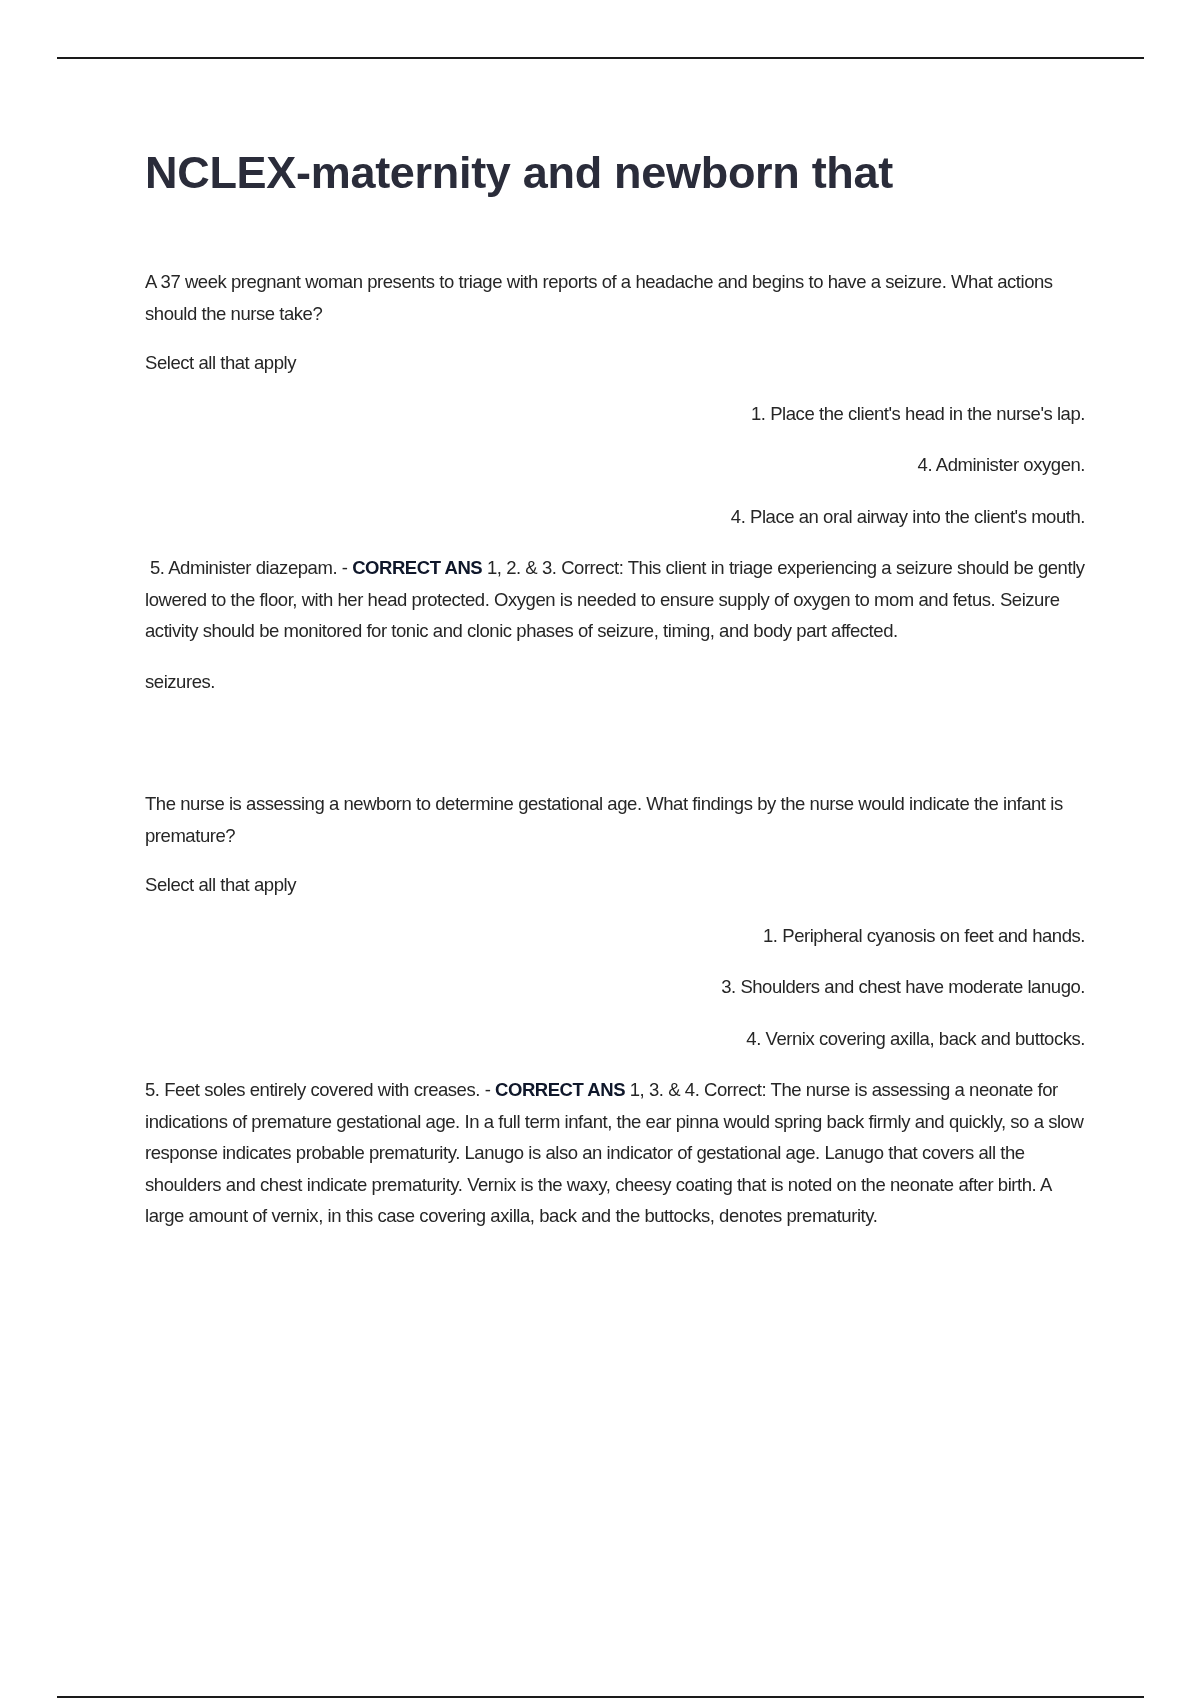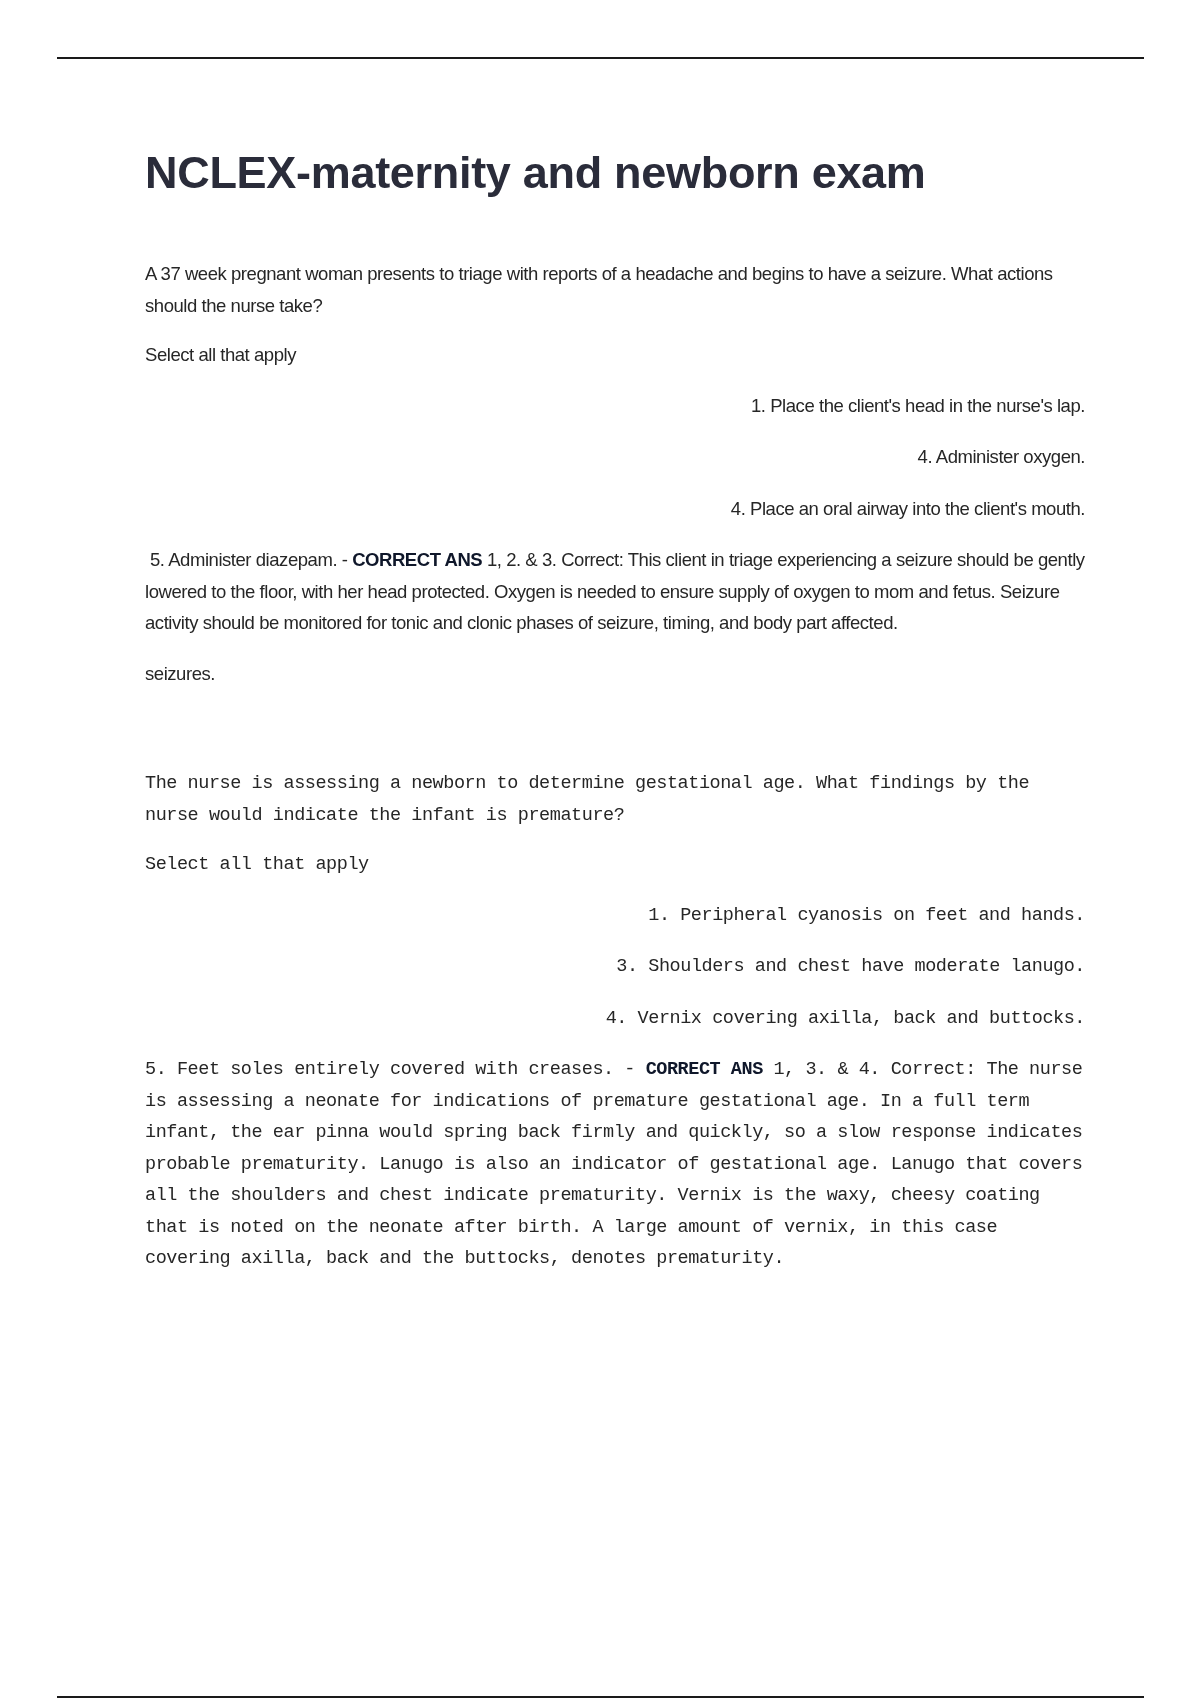--- a/index.html
+++ b/index.html
@@ -34,44 +34,44 @@
       font-weight: bold;
       font-size: 45px;
       line-height: 56px;
       color: #2a2c3a;
       letter-spacing: -0.3px;
     }
 
     .content {
       position: absolute;
       left: 145px;
-      top: 258px;
+      top: 266px;
       width: 940px;
       font-family: "Liberation Sans", "DejaVu Sans", sans-serif;
       font-size: 18.5px;
       line-height: 31.5px;
       color: #262626;
       letter-spacing: -0.45px;
     }
     .para {
       margin: 0 0 19px 0;
     }
     .question-text { margin-bottom: 18px; }
     .opt { margin: 0 0 20px 0; text-align: right; }
     .indent { padding-left: 5px; }
     .ans-label { font-weight: bold; color: #0f172a; }
     .spacer { height: 60px; }
-    .q2 { margin-top: 0; font-family: Liberation Mono, monospace; }
+    .q2 { margin-top: 12px; }
   </style>
 </head>
 <body>
 
 <div class="rule top"></div>
 
-<h1 class="page-title">NCLEX-maternity and newborn exam</h1>
+<h1 class="page-title">NCLEX-maternity and newborn that</h1>
 
 <div class="content">
 
   <section>
     <p class="para question-text">A 37 week pregnant woman presents to triage with reports of a headache and begins to have a seizure. What actions should the nurse take?</p>
     <p class="para">Select all that apply</p>
     <p class="opt indent">1. Place the client's head in the nurse's lap.</p>
     <p class="opt indent">4. Administer oxygen.</p>
     <p class="opt indent">4. Place an oral airway into the client's mouth.</p>
     <p class="para"><span class="indent" style="padding-left:5px">5. Administer diazepam. - </span><span class="ans-label">CORRECT ANS</span><span> 1, 2. &amp; 3. Correct: This client in triage experiencing a seizure should be gently lowered to the floor, with her head protected. Oxygen is needed to ensure supply of oxygen to mom and fetus. Seizure activity should be monitored for tonic and clonic phases of seizure, timing, and body part affected.</span></p>

